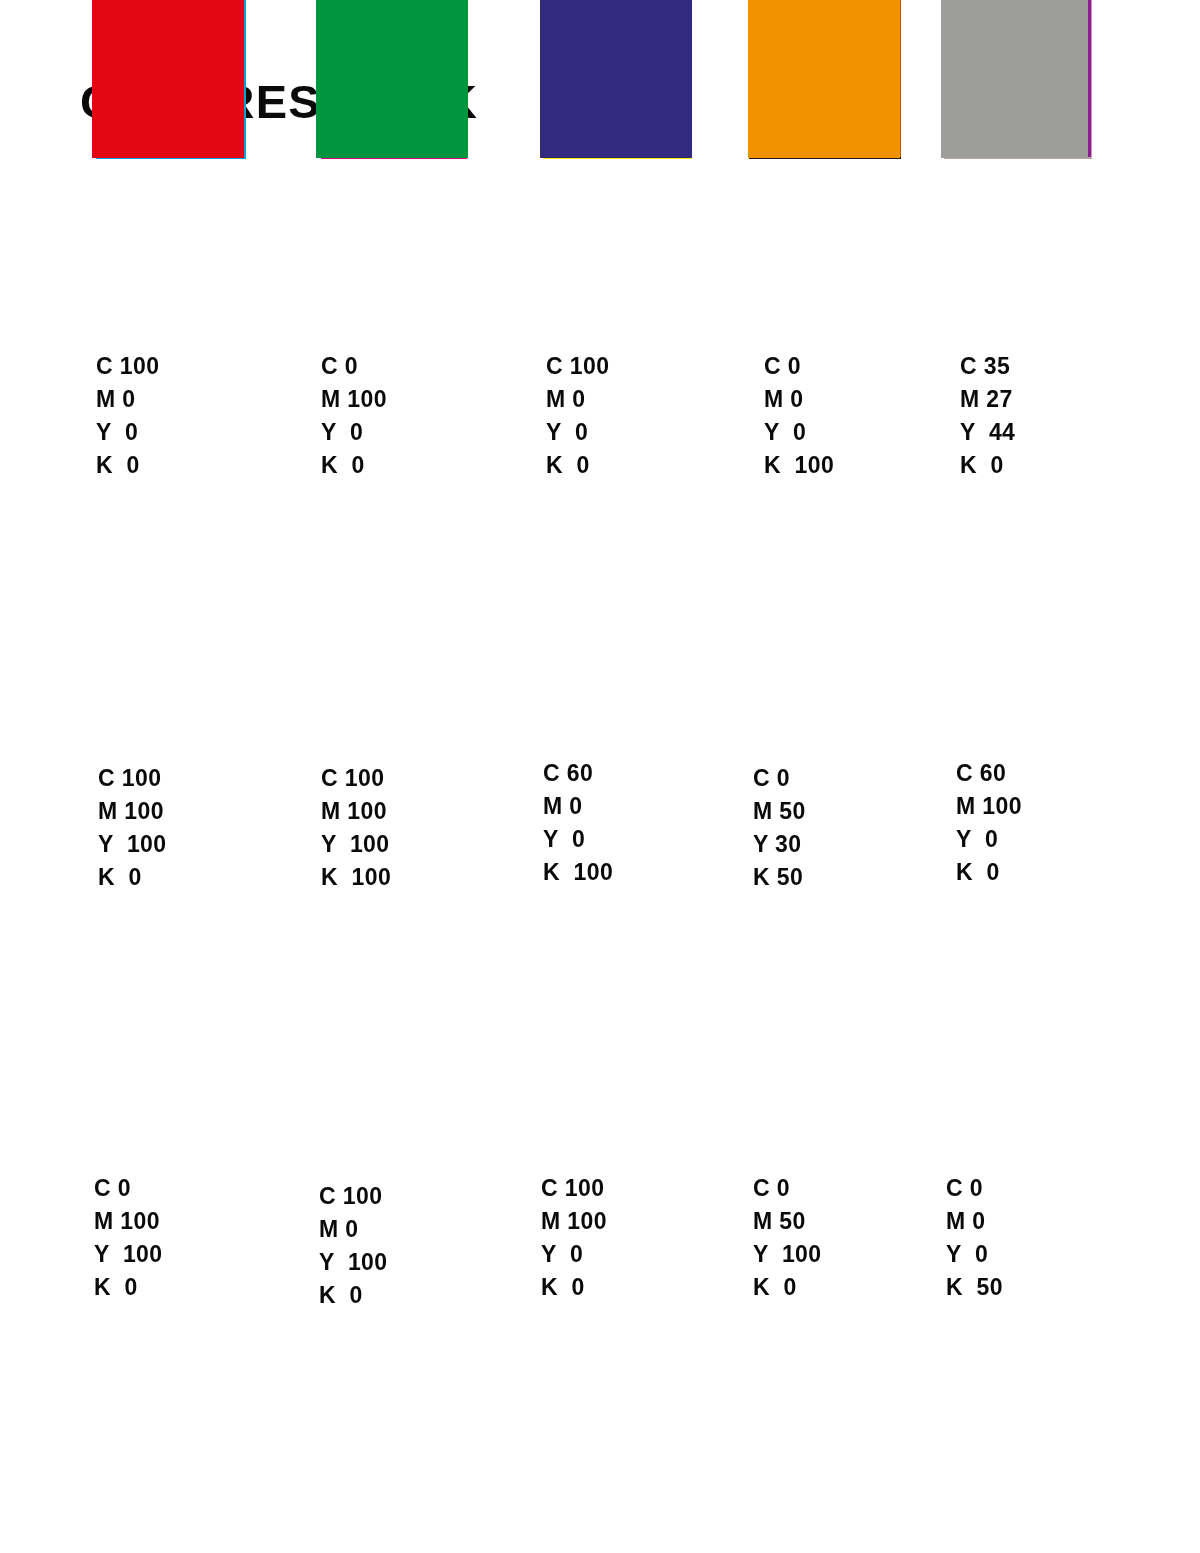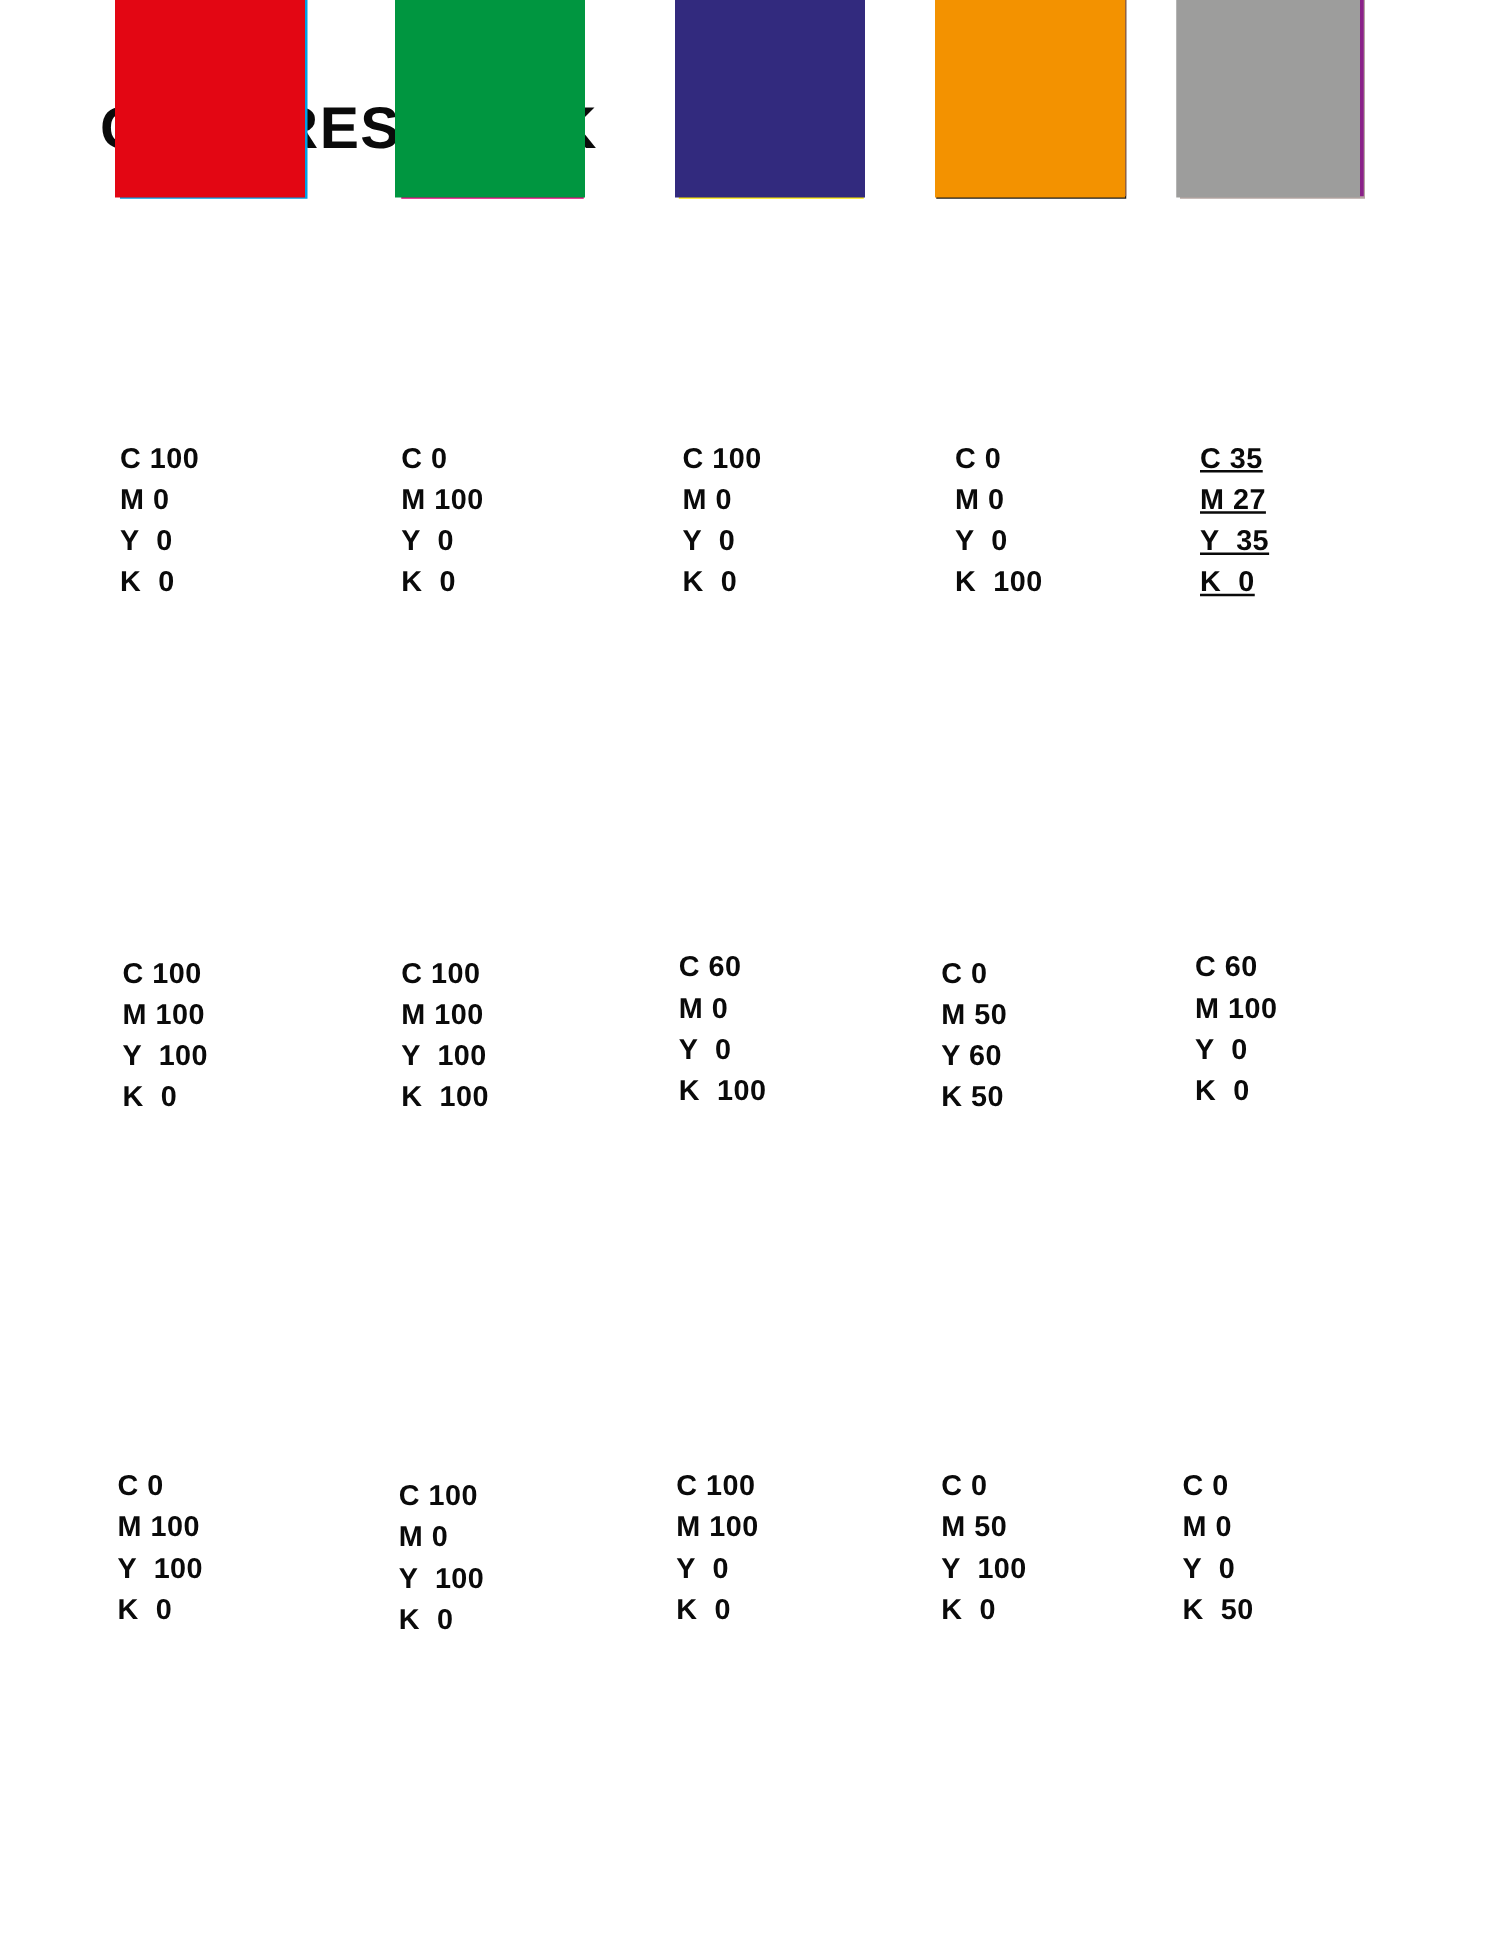--- a/index.html
+++ b/index.html
@@ -112,24 +112,24 @@
         <div class="swatch-chip" style="left: 733px; width: 152px; height: 159px; background: rgb(28, 28, 26);"></div>
         <div class="swatch-values" style="left: 748px; top: 350px;">
           <span class="val-row">C 0</span>
           <span class="val-row">M 0</span>
           <span class="val-row">Y  0</span>
           <span class="val-row">K  100</span>
         </div>
       </div>
       <div class="swatch-cell" style="left: 0px; top: 0px;">
         <div class="swatch-chip" style="left: 928px; width: 148px; height: 159px; background: rgb(182, 166, 163);"></div>
-        <div class="swatch-values" style="left: 944px; top: 350px; text-decoration: underline;">
+        <div class="swatch-values" style="left: 944px; top: 350px;">
           <span class="val-row">C 35</span>
           <span class="val-row">M 27</span>
-          <span class="val-row">Y  35</span>
+          <span class="val-row">Y  44</span>
           <span class="val-row">K  0</span>
         </div>
       </div>
       <div class="swatch-cell" style="left: 0px; top: 0px;">
         <div class="swatch-chip" style="left: 78px; width: 150px; height: 157px; background: rgb(52, 52, 50);"></div>
         <div class="swatch-values" style="left: 82px; top: 762px;">
           <span class="val-row">C 100</span>
           <span class="val-row">M 100</span>
           <span class="val-row">Y  100</span>
           <span class="val-row">K  0</span>
@@ -151,21 +151,21 @@
           <span class="val-row">M 0</span>
           <span class="val-row">Y  0</span>
           <span class="val-row">K  100</span>
         </div>
       </div>
       <div class="swatch-cell" style="left: 0px; top: 0px;">
         <div class="swatch-chip" style="left: 733px; width: 152px; height: 157px; background: rgb(150, 97, 60);"></div>
         <div class="swatch-values" style="left: 737px; top: 762px;">
           <span class="val-row">C 0</span>
           <span class="val-row">M 50</span>
-          <span class="val-row">Y 60</span>
+          <span class="val-row">Y 30</span>
           <span class="val-row">K 50</span>
         </div>
       </div>
       <div class="swatch-cell" style="left: 0px; top: 0px;">
         <div class="swatch-chip" style="left: 927px; width: 148px; height: 157px; background: rgb(138, 33, 137);"></div>
         <div class="swatch-values" style="left: 940px; top: 757px;">
           <span class="val-row">C 60</span>
           <span class="val-row">M 100</span>
           <span class="val-row">Y  0</span>
           <span class="val-row">K  0</span>

